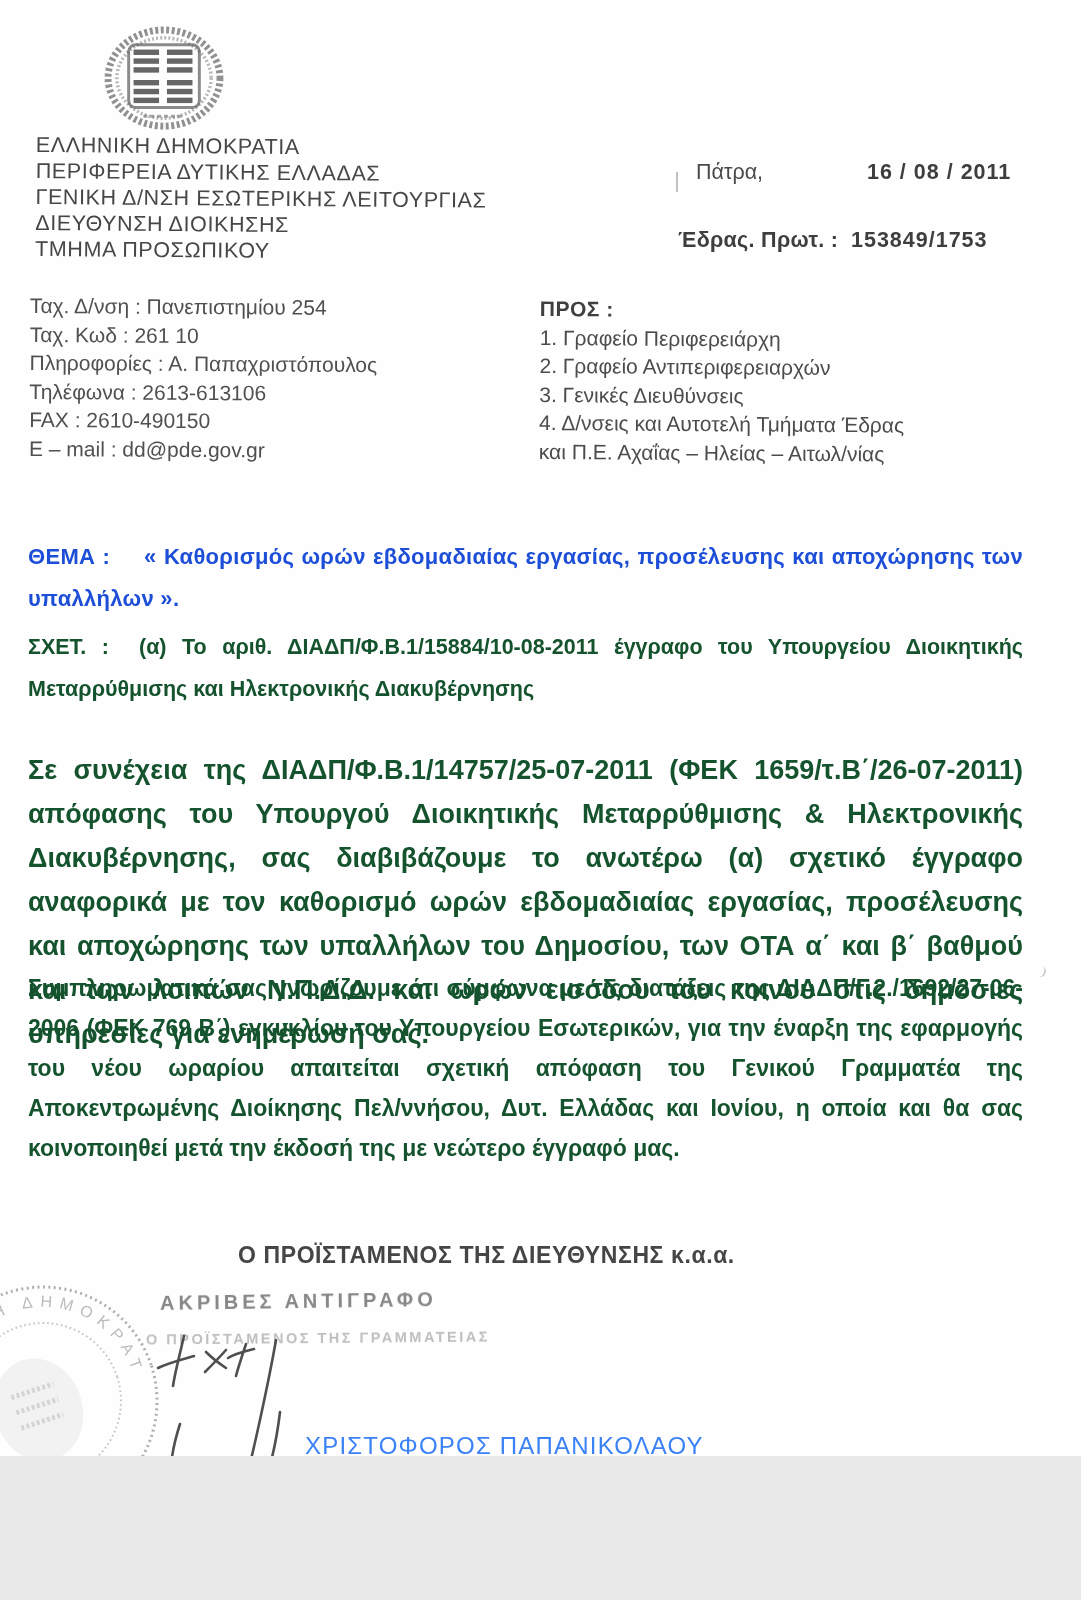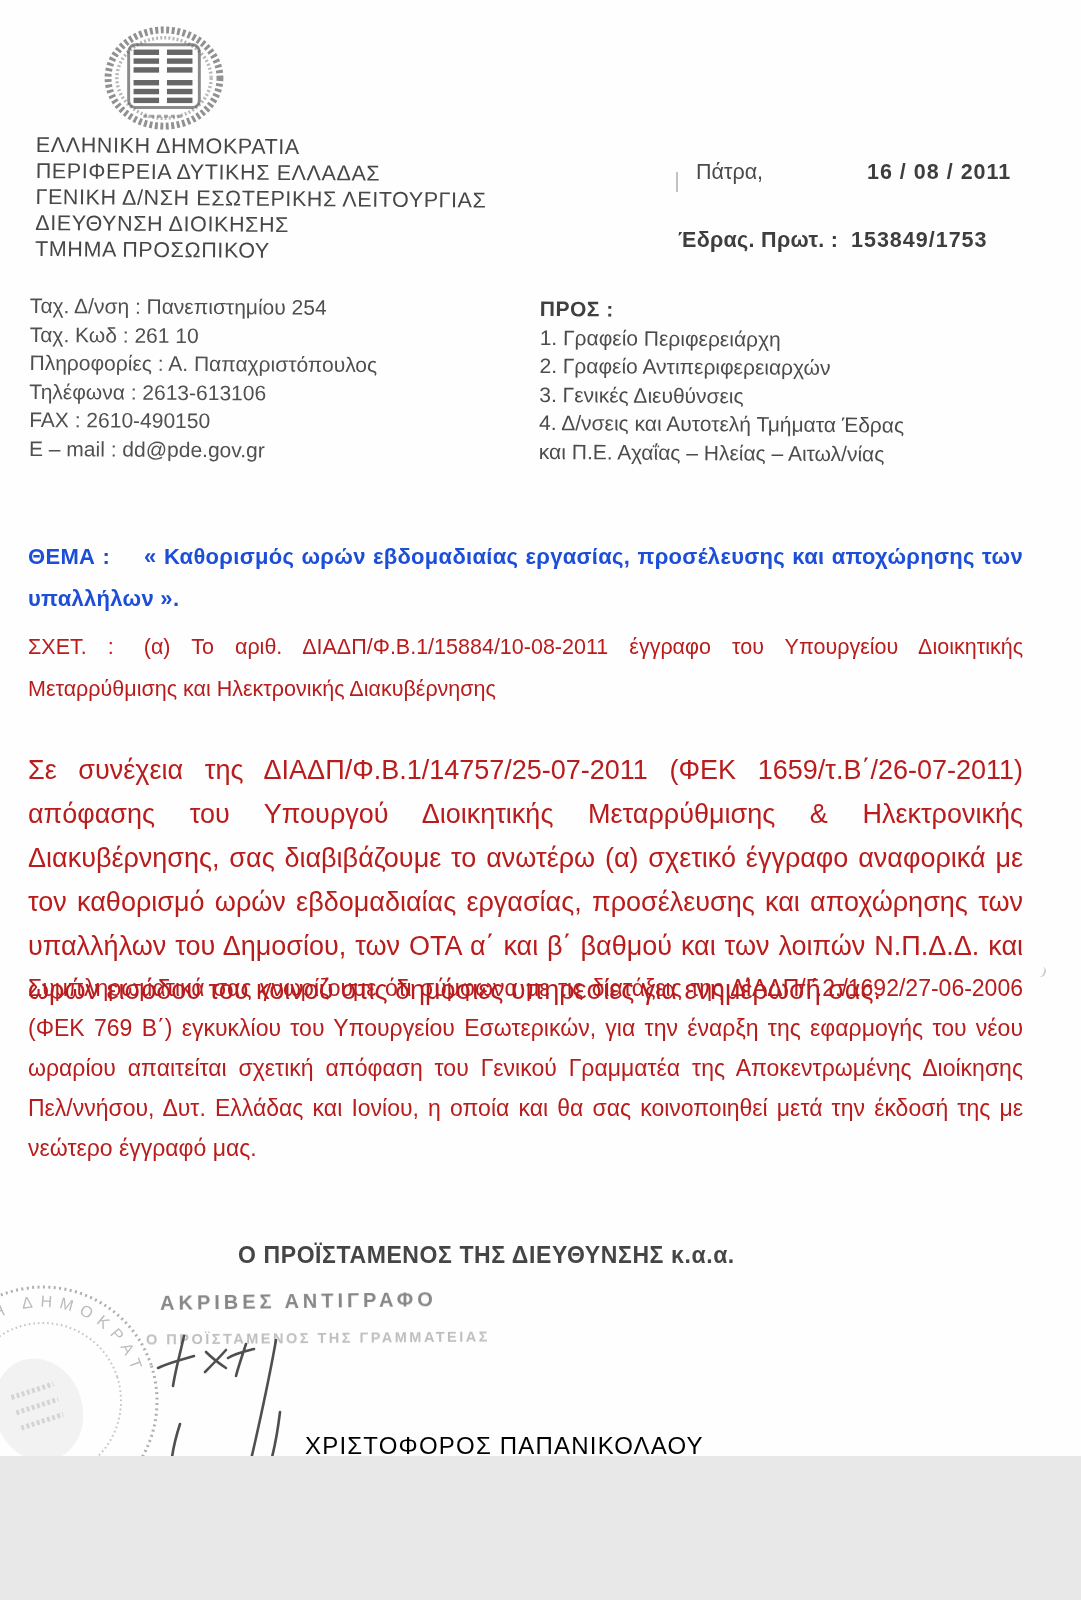--- a/index.html
+++ b/index.html
@@ -25,36 +25,36 @@
     transform:rotate(.35deg);transform-origin:left top;}
   .contact div{white-space:nowrap;}
 
   
   .recipients{left:540px;top:295px;font-size:21px;line-height:28.5px;color:#4c4c4c;
     transform:rotate(.4deg);transform-origin:left top;}
   .recipients .lbl{font-weight:bold;color:#404040;letter-spacing:.5px;}
   .recipients div{white-space:nowrap;}
 
   
-  .textblock{left:28px;width:995px;text-align:justify;color:#b91c1c;}
+  .textblock{left:28px;width:995px;text-align:justify;color:#14532d;font-weight:bold;}
   .subject{top:536px;font-size:22px;line-height:42px;font-weight:bold;color:#1d4ed8;letter-spacing:.3px;}
   .subject .doc-label{margin-right:34px;}
   .reference{top:626px;font-size:21.5px;line-height:42px;}
   .reference .doc-label{margin-right:30px;}
   .para1{top:748px;font-size:27px;line-height:44px;}
   .para2{top:968px;font-size:23px;line-height:40px;}
 
   
   .sig-title{left:238px;top:1230px;font-size:23px;font-weight:bold;color:#454545;
     letter-spacing:.6px;white-space:nowrap;margin-top:12px;}
   .stamp1{left:160px;top:1290px;font-size:20px;font-weight:bold;letter-spacing:4px;
     color:#737373;opacity:.85;filter:blur(.3px);transform:rotate(-.8deg);white-space:nowrap;}
   .stamp2{left:146px;top:1330px;font-size:14.5px;font-weight:bold;letter-spacing:2.5px;
     color:#8b8b8b;opacity:.55;filter:blur(.45px);transform:rotate(-.5deg);white-space:nowrap;}
-  .signer{left:305px;top:1432px;font-size:24px;color:#000000;letter-spacing:1.2px;white-space:nowrap;}
+  .signer{left:305px;top:1432px;font-size:24px;color:#3b82f6;letter-spacing:1.2px;white-space:nowrap;}
   .secretary{left:92px;top:1508px;font-size:27px;font-weight:bold;color:#222;
     letter-spacing:1px;transform:scaleX(.84) rotate(-.6deg);transform-origin:left top;
     filter:blur(.2px);white-space:nowrap;}
 
   .emblem{left:100px;top:26px;}
   .seal{left:-82px;top:1268px;opacity:.55;}
   .signature-svg{left:148px;top:1328px;}
 
   .scan-bar{left:0;top:1591px;width:1081px;height:9px;
     background:linear-gradient(90deg,#1c1c1c,#0b0b0b 28%,#262626 55%,#0e0e0e 80%,#1a1a1a);}

